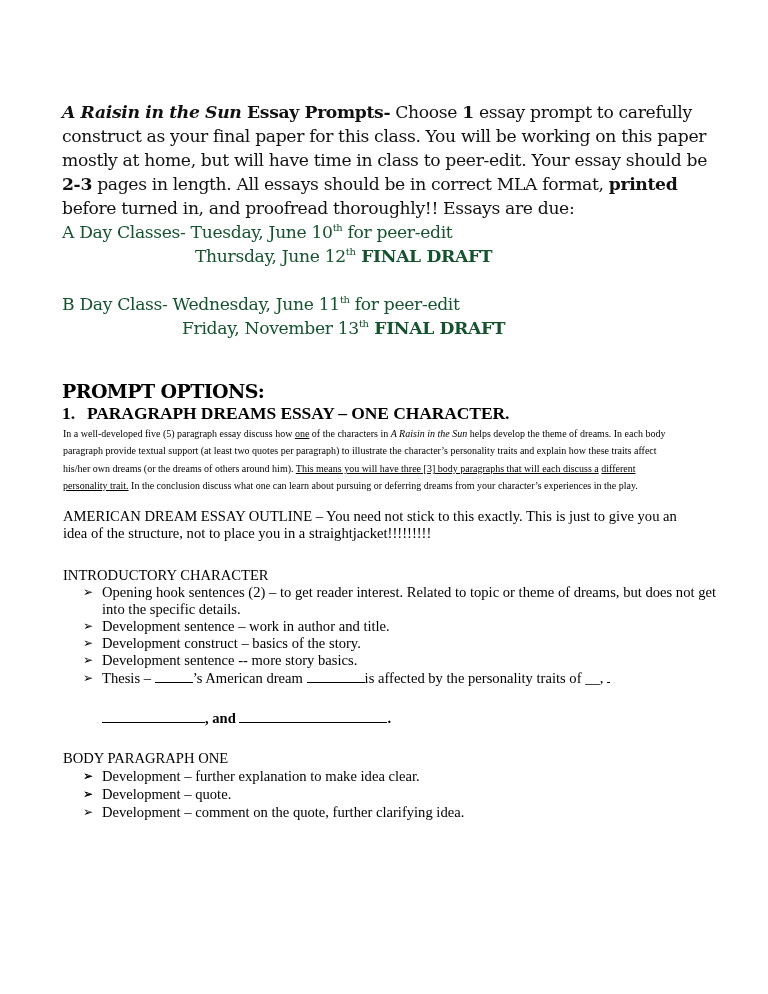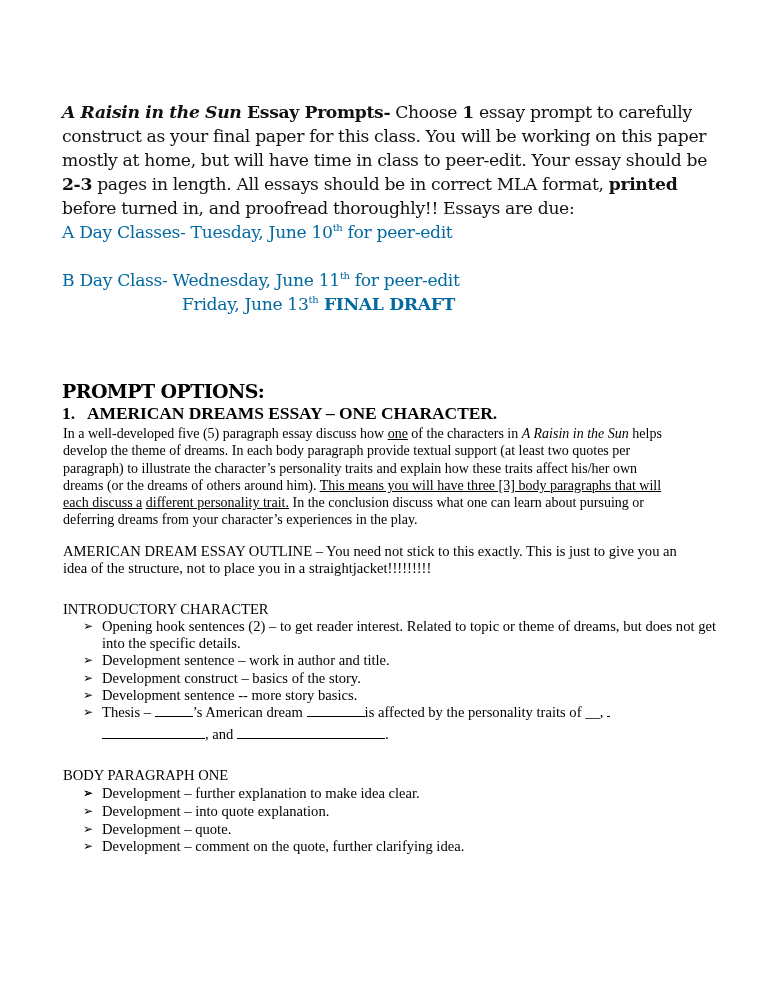--- a/index.html
+++ b/index.html
@@ -9,21 +9,21 @@
   
   .intro {
     position: absolute; left: 62px; top: 100px; width: 660px;
     font-family: "DejaVu Serif", serif;
     font-size: 17.2px; line-height: 24px; color: #111;
     letter-spacing: -0.35px;
   }
   .intro p { margin: 0; }
   .intro .title { font-weight: bold; }
   .intro .title i { font-style: italic; }
-  .red { color: #0369a1; }
+  .red { color: #14532d; }
   .red-line { display: block; white-space: nowrap; }
   .indent1 { padding-left: 133px; }
   .indent2 { padding-left: 120px; }
   .gap { height: 24px; }
   sup { font-size: 10px; line-height: 0; vertical-align: 7px; }
 
   .prompt-heading {
     position: absolute; left: 62px; top: 380px;
     font-family: "DejaVu Serif", serif; font-weight: bold;
     font-size: 19px; letter-spacing: -0.6px; color: #000;
@@ -32,80 +32,81 @@
   .section {
     position: absolute; left: 62px; top: 402px; width: 660px;
     font-family: "Liberation Serif", serif; color: #000;
   }
   .section-title {
     font-weight: bold; font-size: 17.5px; line-height: 22px; margin: 0;
     letter-spacing: -0.1px;
   }
   .section-title .num { display: inline-block; width: 25px; }
   .section-body {
-    margin: 1px 0 0 1px; font-size: 14px; line-height: 17.3px; width: 610px;
+    margin: 1px 0 0 1px; font-size: 10px; line-height: 17.3px; width: 610px;
   }
   .u { text-decoration: underline; }
 
   .outline-intro {
     margin: 14px 0 0 1px; font-size: 14.6px; line-height: 17.3px; width: 620px;
   }
 
   .para-head { margin: 24px 0 0 1px; font-size: 14.6px; line-height: 17px; }
   ul.bullets { list-style: none; margin: 0; padding: 0 0 0 24px; }
   ul.bullets li {
     position: relative; padding-left: 16px; font-size: 14.6px; line-height: 16.8px;
     margin-bottom: 1px;
   }
   ul.bullets li .bullet {
     position: absolute; left: -3px; top: 0; font-size: 12px;
   }
   ul.bullets.intro-list li { margin-bottom: 0.5px; }
   .blank { display: inline-block; border-bottom: 1px solid #000; height: 12px; vertical-align: baseline; }
-  .thesis-row2 { margin-top: 5px; }
+  .thesis-row2 { margin-top: 23px; font-weight: bold; }
 </style>
 </head>
 <body>
 
 <div class="page">
 
   <div class="intro">
     <p><span class="title"><i>A Raisin in the Sun</i><span> Essay Prompts-</span></span><span> Choose </span><b>1</b><span> essay prompt to carefully construct as your final paper for this class. You will be working on this paper mostly at home, but will have time in class to peer-edit. Your essay should be </span><b>2-3</b><span> pages in length. All essays should be in correct MLA format, </span><b>printed</b><span> before turned in, and proofread thoroughly!! Essays are due:</span></p>
 
     <div class="red">
       <span class="red-line"><span>A Day Classes- Tuesday, June 10</span><sup>th</sup><span> for peer-edit</span></span>
+      <span class="red-line indent1"><span>Thursday, June 12</span><sup>th</sup><b> FINAL DRAFT</b></span>
       <div class="gap"></div>
       <span class="red-line"><span>B Day Class- Wednesday, June 11</span><sup>th</sup><span> for peer-edit</span></span>
-      <span class="red-line indent2"><span>Friday, June 13</span><sup>th</sup><b> FINAL DRAFT</b></span>
+      <span class="red-line indent2"><span>Friday, November 13</span><sup>th</sup><b> FINAL DRAFT</b></span>
     </div>
   </div>
 
   <div class="prompt-heading">PROMPT OPTIONS:</div>
 
   <div class="section">
-    <p class="section-title"><span class="num">1.</span><span>AMERICAN DREAMS ESSAY – ONE CHARACTER.</span></p>
+    <p class="section-title"><span class="num">1.</span><span>PARAGRAPH DREAMS ESSAY – ONE CHARACTER.</span></p>
 
     <div class="section-body"><span>In a well-developed five (5) paragraph essay discuss how </span><span class="u">one</span><span> of the characters in </span><i>A Raisin in the Sun</i><span> helps develop the theme of dreams.   In each body paragraph provide textual support (at least two quotes per paragraph) to illustrate the character’s personality traits and explain how these traits affect his/her own dreams (or the dreams of others around him). </span><span class="u">This means you will have three [3] body paragraphs that will each discuss a</span><span> </span><span class="u">different personality trait.</span><span>  In the conclusion discuss what one can learn about pursuing or deferring dreams from your character’s experiences in the play.</span></div>
 
     <div class="outline-intro">AMERICAN DREAM ESSAY OUTLINE – You need not stick to this exactly.  This is just to give you an idea of the structure, not to place you in a straightjacket!!!!!!!!!</div>
 
     <div class="para-head">INTRODUCTORY CHARACTER</div>
     <ul class="bullets intro-list">
       <li><span class="bullet">➢</span><span>Opening hook sentences (2) – to get reader interest.  Related to topic or theme of dreams, but does not get into the specific details.</span></li>
       <li><span class="bullet">➢</span><span>Development sentence – work in author and title.</span></li>
       <li><span class="bullet">➢</span><span>Development construct – basics of the story.</span></li>
       <li><span class="bullet">➢</span><span>Development sentence --  more story basics.</span></li>
       <li><span class="bullet">➢</span><span>Thesis – </span> <span class="blank" style="width:38px"></span><span>’s American dream </span> <span class="blank" style="width:58px"></span><span>is  affected by the personality traits of </span><span>__, </span><span class="blank" style="width:3px"></span>
         <div class="thesis-row2"><span class="blank" style="width:103px"></span><span>, and </span><span class="blank" style="width:148px"></span><span>.</span></div>
       </li>
     </ul>
 
     <div class="para-head">BODY PARAGRAPH ONE</div>
     <ul class="bullets">
       <li><span class="bullet">➢</span></li>
       <li><span class="bullet">➢</span><span>Development  – further explanation to make idea clear.</span></li>
-      <li><span class="bullet">➢</span><span>Development  – into quote explanation.</span></li>
+      <li><span class="bullet">➢</span></li>
       <li><span class="bullet">➢</span><span>Development  – quote.</span></li>
       <li><span class="bullet">➢</span><span>Development  – comment on the quote, further clarifying idea.</span></li>
     </ul>
   </div>
 
 </div>
 
 </body></html>

